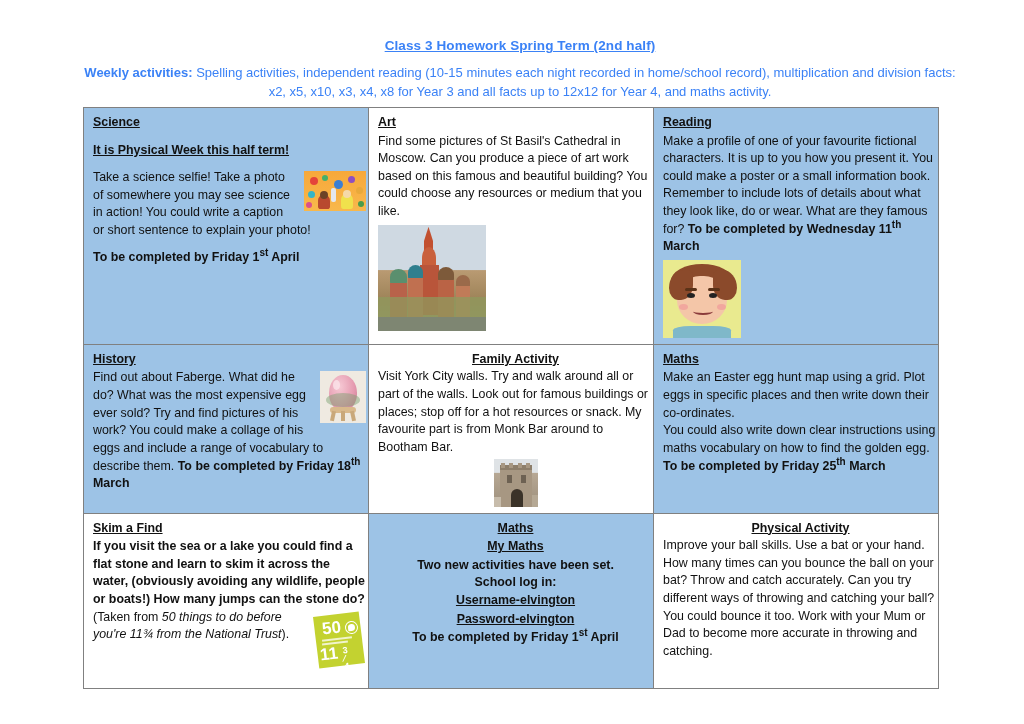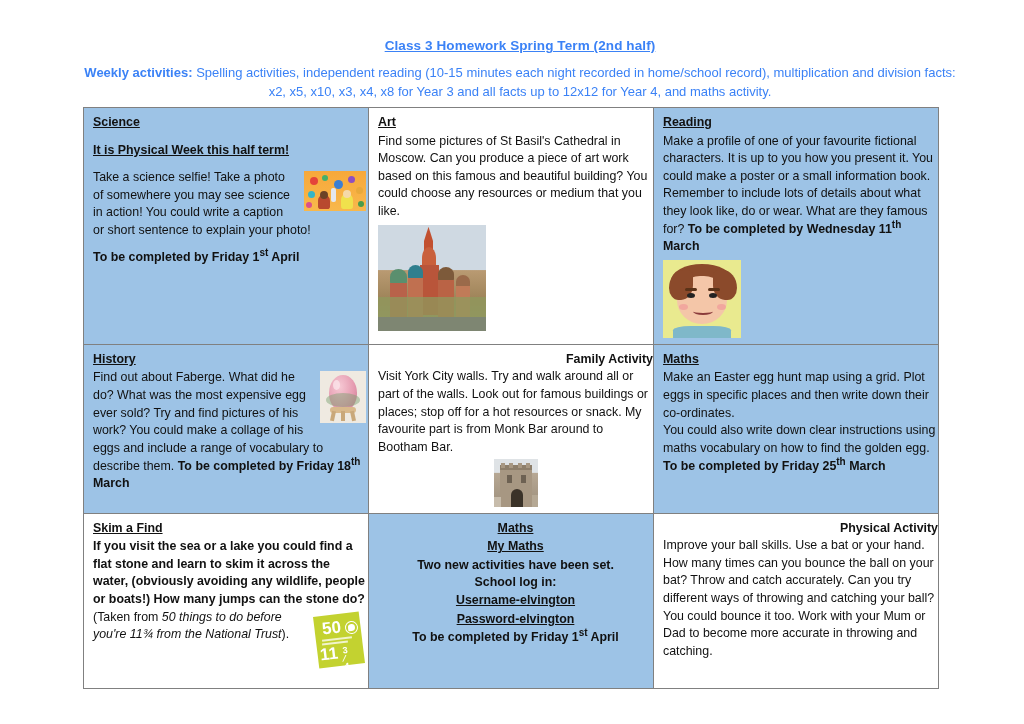--- a/index.html
+++ b/index.html
@@ -66,21 +66,21 @@
 
   .cell-blue { background: #9dc3e6; }
   .cell-white { background: #ffffff; }
 
   .head {
     font-weight: bold;
     text-decoration: underline;
     display: inline-block;
     margin-bottom: 1px;
   }
-  .head-c { display: block; text-align: right; font-weight: bold; }
+  .head-c { display: block; text-align: center; font-weight: bold; text-decoration: underline; }
   .b { font-weight: bold; }
   .i { font-style: italic; }
   .ctr { text-align: center; }
   sup { font-size: 10px; vertical-align: super; line-height: 0; }
 
   p.blk { margin: 0 0 0 0; }
   p.sp { margin: 0 0 9px 0; }
 
   
   .pic { display: block; border: 0; }

